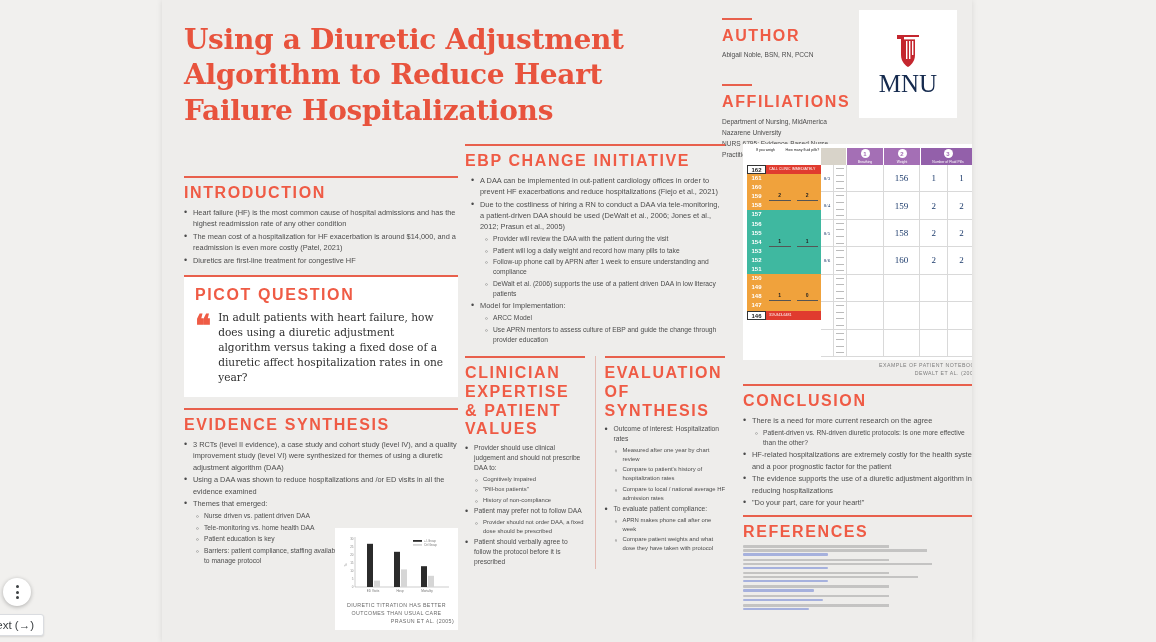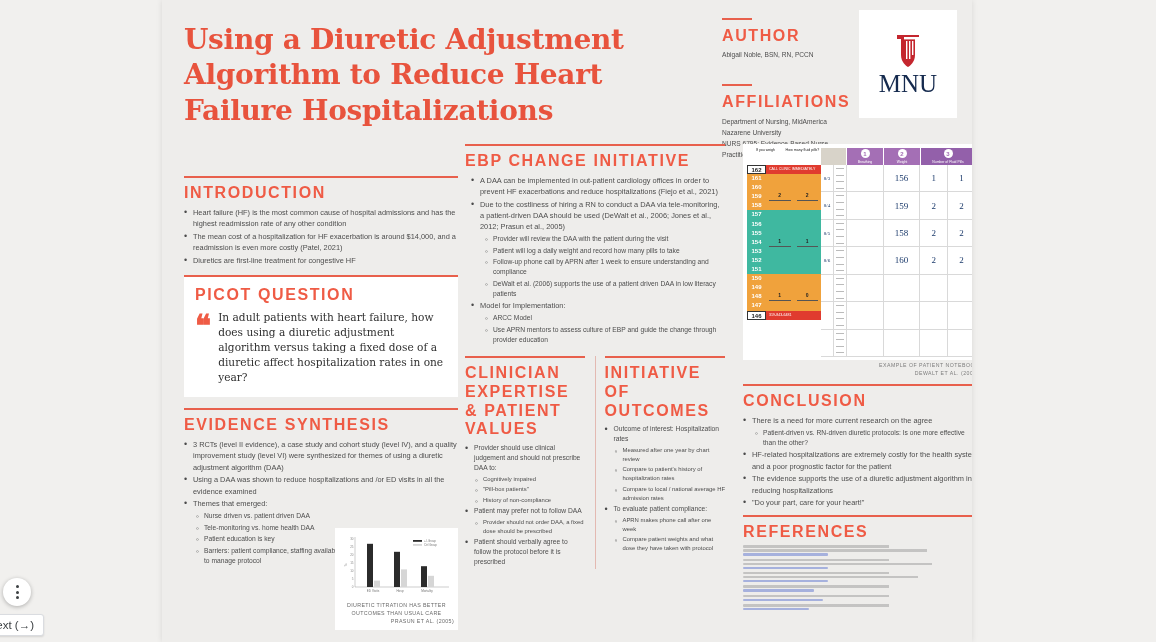--- a/index.html
+++ b/index.html
@@ -334,21 +334,21 @@
           <ul class="sub body-txt" style="font-size:5.9px;margin-left:10px">
             <li>Provider should not order DAA, a fixed dose should be prescribed</li>
           </ul>
           <ul class="body-txt sm">
             <li>Patient should verbally agree to follow the protocol before it is prescribed</li>
           </ul>
         </div>
 
         <div class="half b">
           <div class="hrule"></div>
-          <div class="sec-title">INITIATIVE OF OUTCOMES</div>
+          <div class="sec-title">EVALUATION OF SYNTHESIS</div>
           <ul class="body-txt sm">
             <li>Outcome of interest: Hospitalization rates</li>
           </ul>
           <ul class="sub body-txt" style="font-size:5.9px;margin-left:10px">
             <li>Measured after one year by chart review</li>
             <li>Compare to patient's history of hospitalization rates</li>
             <li>Compare to local / national average HF admission rates</li>
           </ul>
           <ul class="body-txt sm">
             <li>To evaluate patient compliance:</li>

